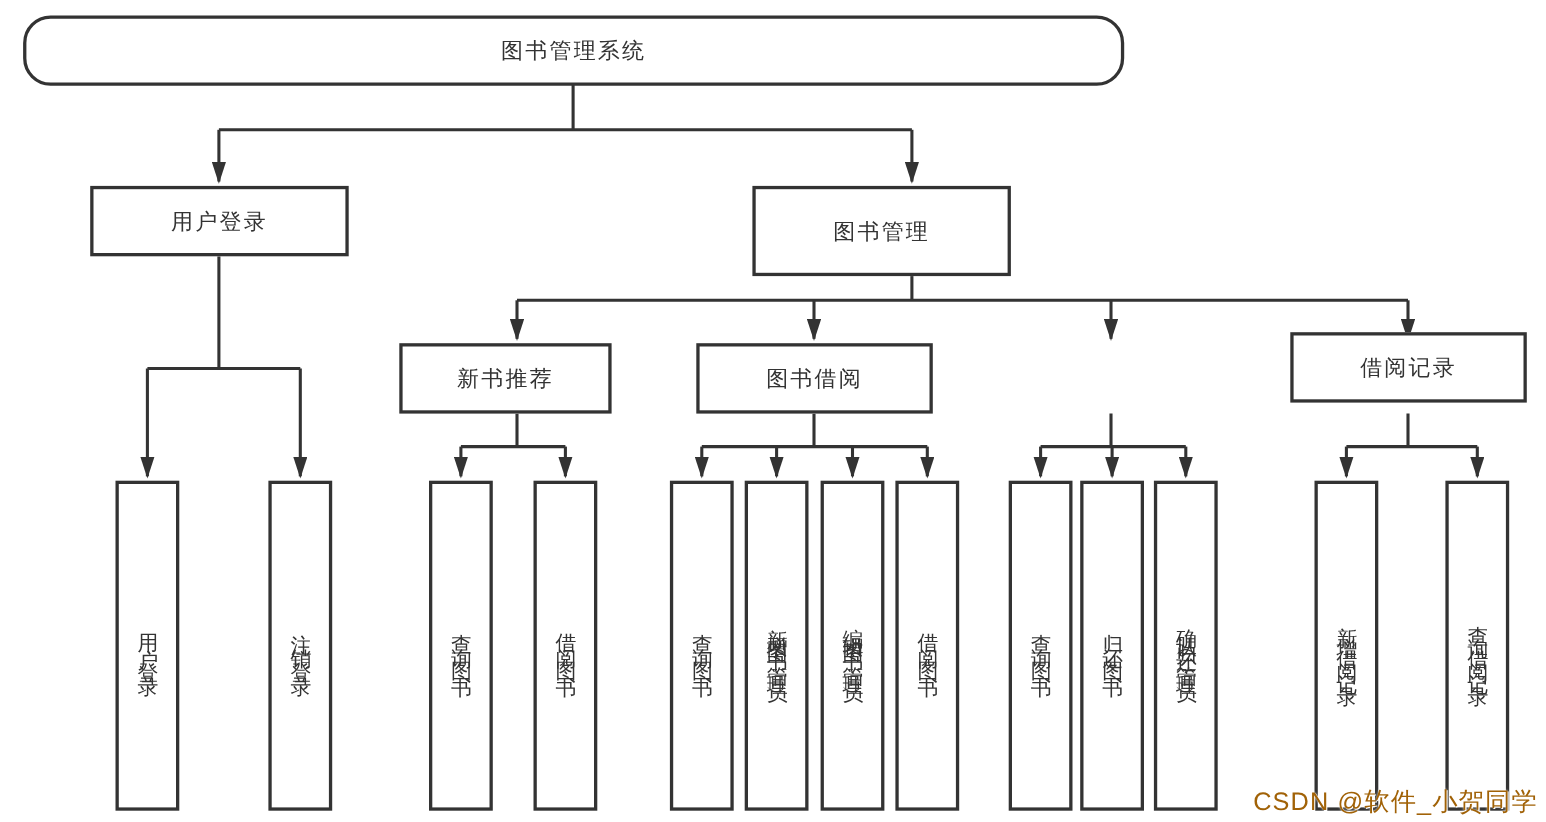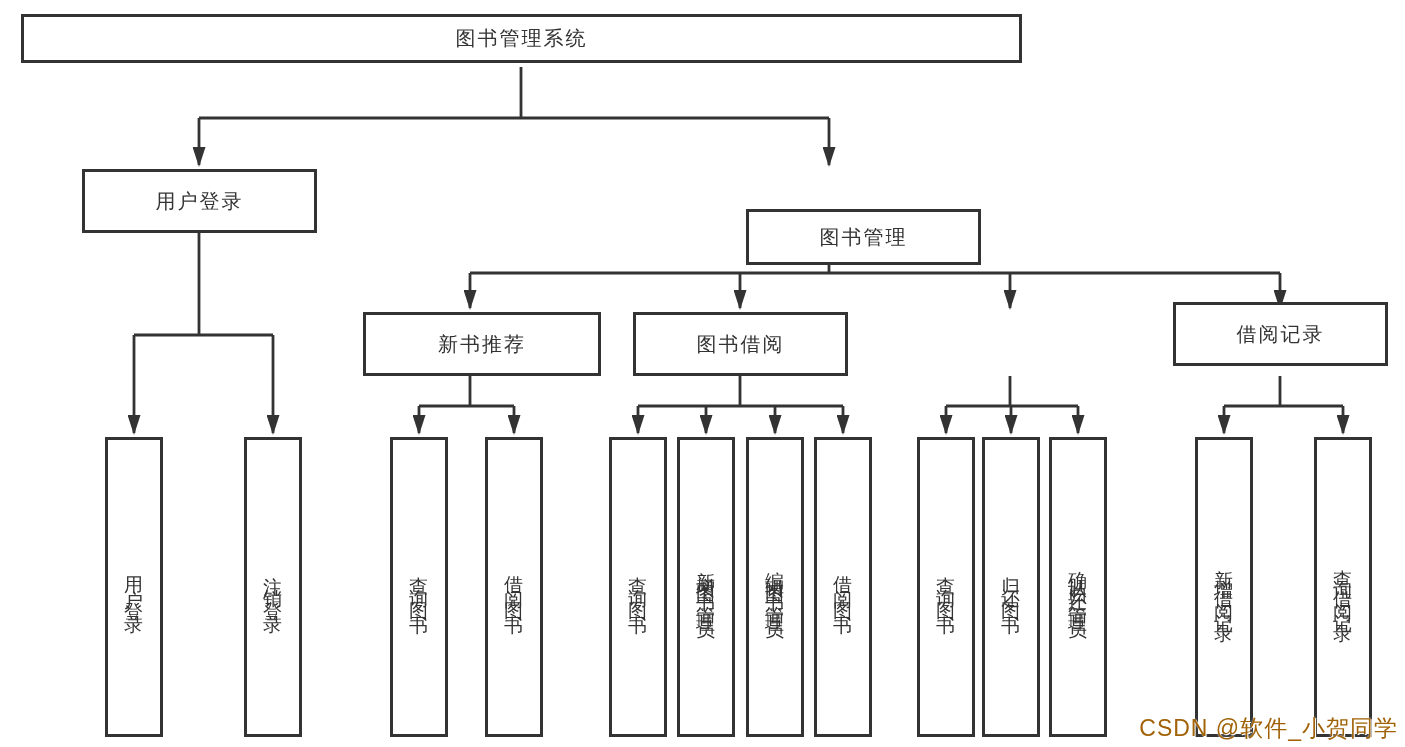--- a/index.html
+++ b/index.html
@@ -105,32 +105,32 @@
       <line x1="946" y1="406" x2="946" y2="433" marker-end="url(#arrow)"></line>
       <line x1="1011" y1="406" x2="1011" y2="433" marker-end="url(#arrow)"></line>
       <line x1="1078" y1="406" x2="1078" y2="433" marker-end="url(#arrow)"></line>
 
       <path d="M1280,376 V406 M1224,406 H1343"></path>
       <line x1="1224" y1="406" x2="1224" y2="433" marker-end="url(#arrow)"></line>
       <line x1="1343" y1="406" x2="1343" y2="433" marker-end="url(#arrow)"></line>
     </g>
   </svg>
 
-  <div class="hbox" style="left:21px; top:14px; width:1001px; height:49px;">
+  <div class="hbox" style="left:21px; top:14px; width:1001px; height:64px;border-radius:25px;">
     <span>图书管理系统</span>
   </div>
 
   <div class="hbox" style="left:82px; top:169px; width:235px; height:64px;">
     <span>用户登录</span>
   </div>
-  <div class="hbox" style="left:746px; top:169px; width:235px; height:56px;margin-top:40px;">
+  <div class="hbox" style="left:684px; top:169px; width:235px; height:82px;">
     <span>图书管理</span>
   </div>
 
-  <div class="hbox" style="left:363px; top:312px; width:238px; height:64px;">
+  <div class="hbox" style="left:363px; top:312px; width:193px; height:64px;">
     <span>新书推荐</span>
   </div>
   <div class="hbox" style="left:633px; top:312px; width:215px; height:64px;align-items:center;">
     <span>图书借阅</span>
   </div>
   <div class="hbox" style="left:1173px; top:302px; width:215px; height:64px;">
     <span>借阅记录</span>
   </div>
 
   <div class="vbox" style="left:105px;">

